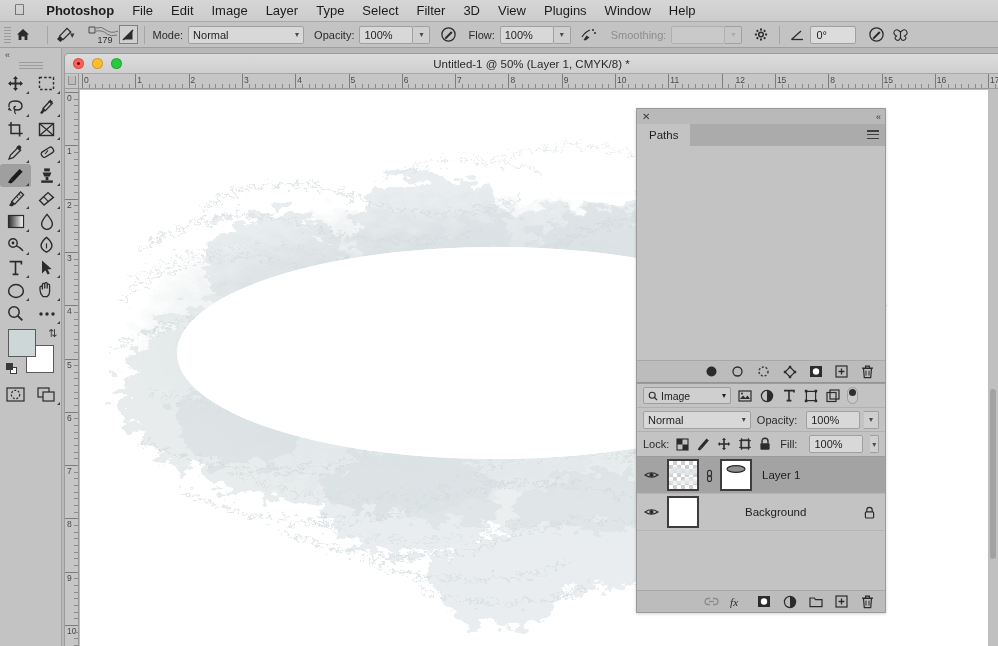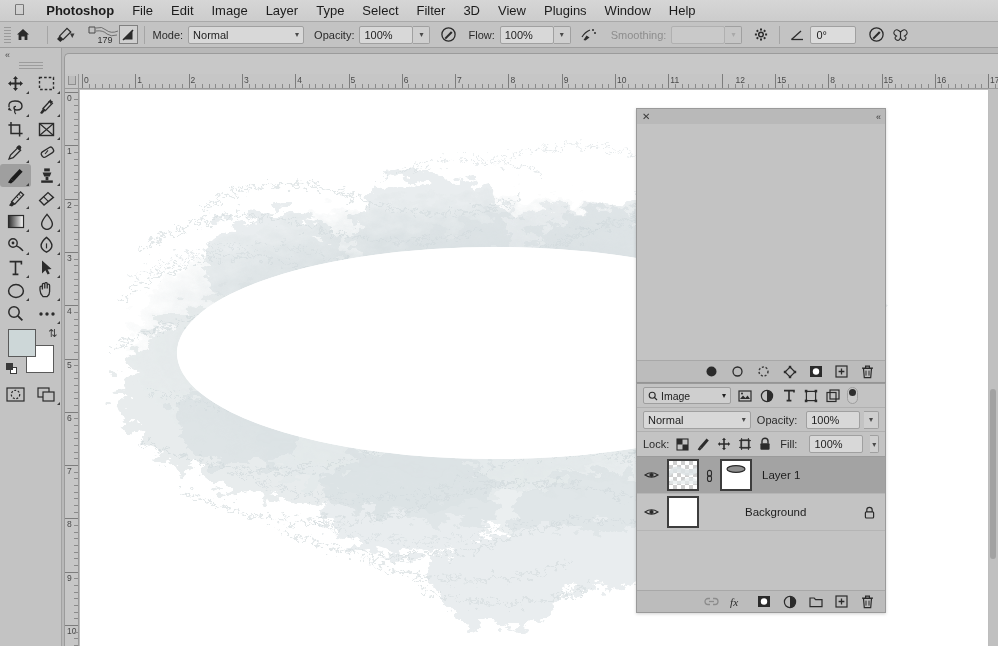--- a/index.html
+++ b/index.html
@@ -344,20 +344,30 @@
     <span class="icobtn">
       <svg width="17" height="16" viewBox="0 0 17 16">
           <path d="M8.5 4 v8" stroke="#2b2b2b" stroke-width="1"></path>
           <path d="M8.5 5 q-4 -4 -6 -1 q-2 3 2 5 q-3 2 0 4 q3 1.5 4 -3 Z" fill="none" stroke="#2b2b2b" stroke-width="1.1"></path>
           <path d="M8.5 5 q4 -4 6 -1 q2 3 -2 5 q3 2 0 4 q-3 1.5 -4 -3 Z" fill="none" stroke="#2b2b2b" stroke-width="1.1"></path>
         </svg>
     </span>
   </div>
 
   <div class="docwin">
+    <div class="titlebar">
+      <span class="traffic">
+        <span class="dot r">
+            <span class="x"></span>
+          </span>
+        <span class="dot y"></span>
+        <span class="dot g"></span>
+      </span>
+      <span class="doctitle">Untitled-1 @ 50% (Layer 1, CMYK/8) *</span>
+    </div>
 
     <div class="rcorner">
         <i></i>
       </div>
     <div class="ruler-h" id="rulerH">
         <div class="rtick" style="left: 3px; height: 14px;"></div>
         <div class="rnum" style="left: 5px; top: 2px;">0</div>
         <div class="rtick" style="left: 9.6625px; top: 10px; height: 4px; background: rgb(138, 138, 138);"></div>
         <div class="rtick" style="left: 16.325px; top: 10px; height: 4px; background: rgb(138, 138, 138);"></div>
         <div class="rtick" style="left: 22.9875px; top: 10px; height: 4px; background: rgb(138, 138, 138);"></div>
@@ -889,20 +899,28 @@
         <span class="corner"></span>
       </div>
     </div>
   </div>
 
   <div class="panel panel-paths">
     <div class="panel-topbar">
       <span class="xx">✕</span>
       <span class="coll">«</span>
     </div>
+    <div class="tabrow">
+      <span class="tab">Paths</span>
+      <span class="hamb">
+          <i></i>
+          <i></i>
+          <i></i>
+        </span>
+    </div>
 
     <div class="panel-footer">
       <span class="fbtn">
         <svg width="13" height="13" viewBox="0 0 13 13">
             <circle cx="6.5" cy="6.5" r="5" fill="#2b2b2b"></circle>
           </svg>
       </span>
       <span class="fbtn">
         <svg width="13" height="13" viewBox="0 0 13 13">
             <circle cx="6.5" cy="6.5" r="4.5" fill="none" stroke="#2b2b2b" stroke-width="1.3"></circle>

